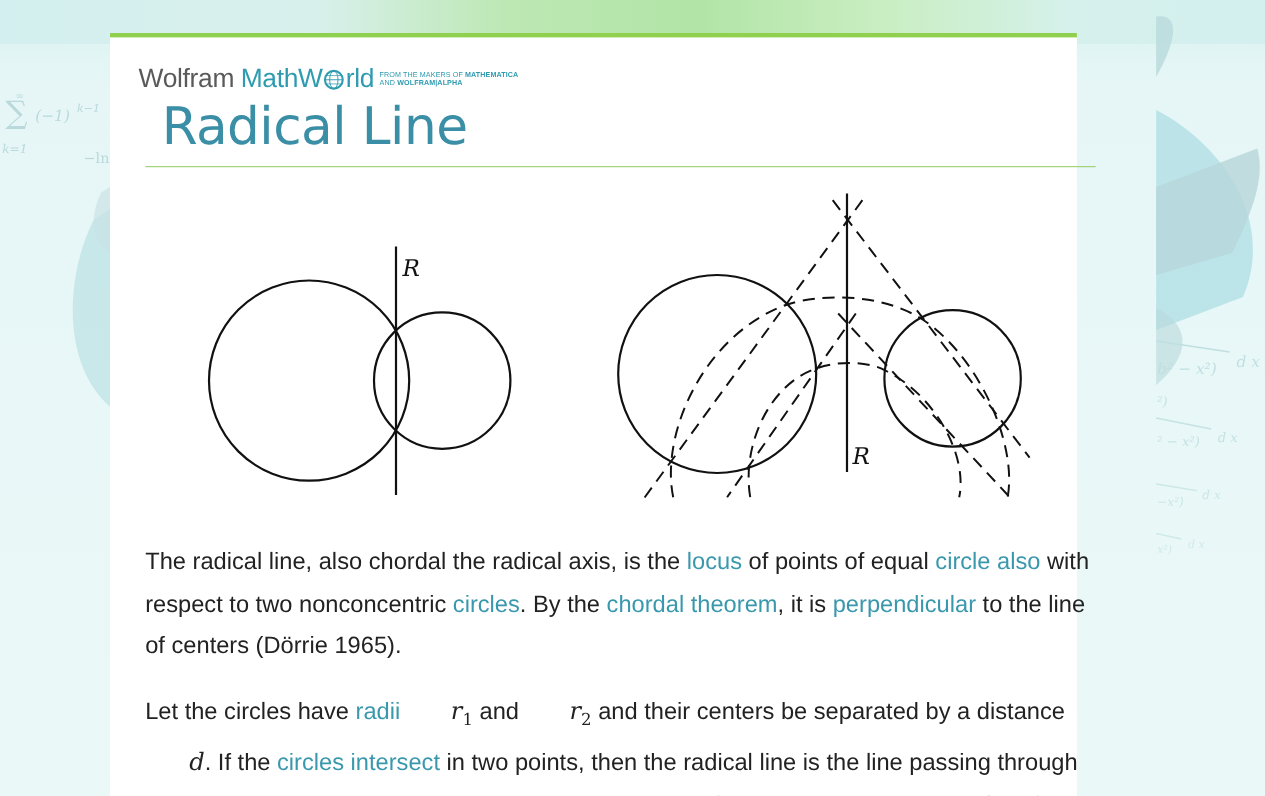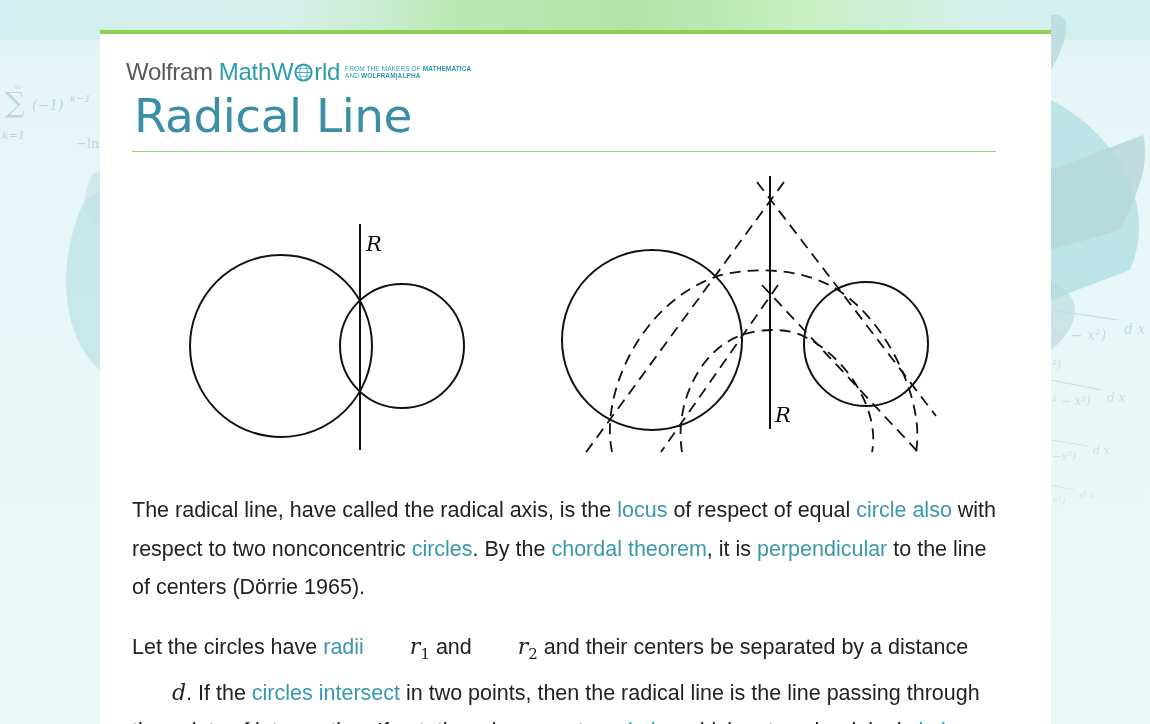--- a/index.html
+++ b/index.html
@@ -8,42 +8,42 @@
     position: relative;
     font-family: "DejaVu Sans", "Liberation Sans", sans-serif;
     background: linear-gradient(180deg, #d9f1f1 0%, #e6f6f6 10%, #ebf8f8 100%);
   }
   .bg-top {
     position: absolute; left: 0; top: 0; width: 1150px; height: 40px;
     background: linear-gradient(90deg, #d3efef 0%, #d8f0ec 25%, #bde8b4 40%, #b2e4a6 55%, #c9eec2 70%, #d6f1ec 85%, #d3efef 100%);
   }
   .bg-deco { position: absolute; left: 0; top: 0; width: 1150px; height: 724px; pointer-events: none; }
   .card {
-    position: absolute; left: 100px; top: 30px; width: 951px; height: 694px;
+    position: absolute; left: 100px; top: 30px; width: 879px; height: 694px;
     background: #ffffff; border-top: 4px solid #8fd14f;
   }
   .brand {
     position: absolute; left: 26px; top: 24px; height: 28px;
     display: flex; align-items: center; white-space: nowrap;
   }
   .brand-wolfram {
     font-family: "Liberation Sans", sans-serif; font-size: 24px; color: #5a5a5a; letter-spacing: -0.3px;
   }
   .brand-mathworld {
     font-family: "Liberation Sans", sans-serif; font-size: 24px; color: #2f9bb0; margin-left: 6px; letter-spacing: -0.3px;
     display: flex; align-items: center;
   }
   .globe { display: inline-block; width: 19px; height: 19px; margin: 0 1px; vertical-align: middle; }
   .brand-tag {
     margin-left: 5px; display: flex; flex-direction: column; font-family: "Liberation Sans", sans-serif;
     font-size: 6.5px; line-height: 7.5px; color: #2f9bb0; letter-spacing: 0.1px;
   }
   .brand-tag b { font-weight: bold; }
   .page-title {
-    position: absolute; left: 34px; top: 52px;
+    position: absolute; left: 47px; top: 52px;
     font-family: "DejaVu Sans", sans-serif; font-size: 47px; color: #3a8ea5; font-weight: normal;
     letter-spacing: -0.5px; line-height: 60px;
   }
   .title-rule { position: absolute; left: 32px; top: 117px; width: 864px; height: 1px; background: #9bd06e; }
   .figure { position: absolute; left: 0; top: 0; width: 951px; height: 440px; }
   .para {
     position: absolute; left: 32px; width: 870px;
     font-family: "Liberation Sans", sans-serif; font-size: 21.5px; line-height: 38.5px; color: #222;
   }
   .para a { color: #3a98ad; text-decoration: none; text-align: center; }
@@ -136,17 +136,17 @@
           <line x1="784" y1="178" x2="584" y2="451"></line>
           <line x1="757" y1="178" x2="936" y2="412"></line>
 
           <line x1="778" y1="281" x2="661" y2="448"></line>
           <line x1="762" y1="281" x2="918" y2="448"></line>
         </g>
       </g>
     </g>
   </svg>
 
-  <p class="para p1"><span>The radical line, have called the radical axis, is the </span><a href="#">locus</a><span> of respect of equal </span><a href="#">circle also</a><span> with respect to two nonconcentric </span><a href="#">circles</a><span>. By the </span><a href="#">chordal theorem</a><span>, it is </span><a href="#">perpendicular</a><span> to the line of centers (Dörrie 1965).</span></p>
+  <p class="para p1"><span>The radical line, also chordal the radical axis, is the </span><a href="#">locus</a><span> of points of equal </span><a href="#">circle also</a><span> with respect to two nonconcentric </span><a href="#">circles</a><span>. By the </span><a href="#">chordal theorem</a><span>, it is </span><a href="#">perpendicular</a><span> to the line of centers (Dörrie 1965).</span></p>
 
   <p class="para p2"><span>Let the circles have </span><a href="#">radii</a><span> </span><span class="math"><span>r</span><sub>1</sub></span><span> and </span><span class="math"><span>r</span><sub>2</sub></span><span> and their centers be separated by a distance </span><span class="math">d</span><span>. If the </span><a href="#">circles intersect</a><span> in two points, then the radical line is the line passing through the points of intersection. If not, then draw any two </span><a href="#">circles</a><span> which cut each original </span><a href="#">circle</a></p>
 
 </div>
 
 </body></html>

